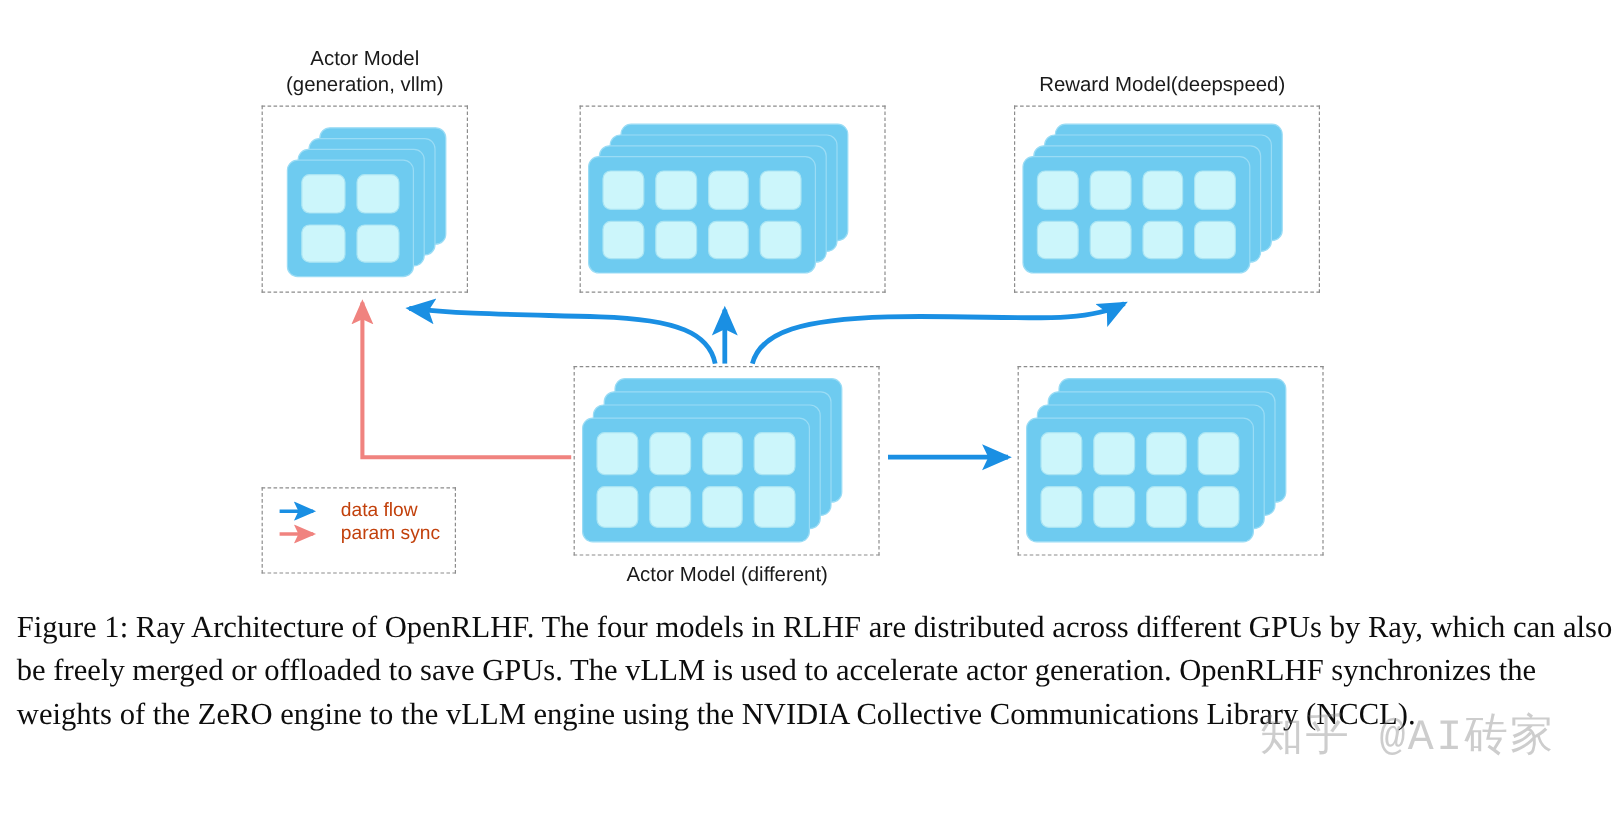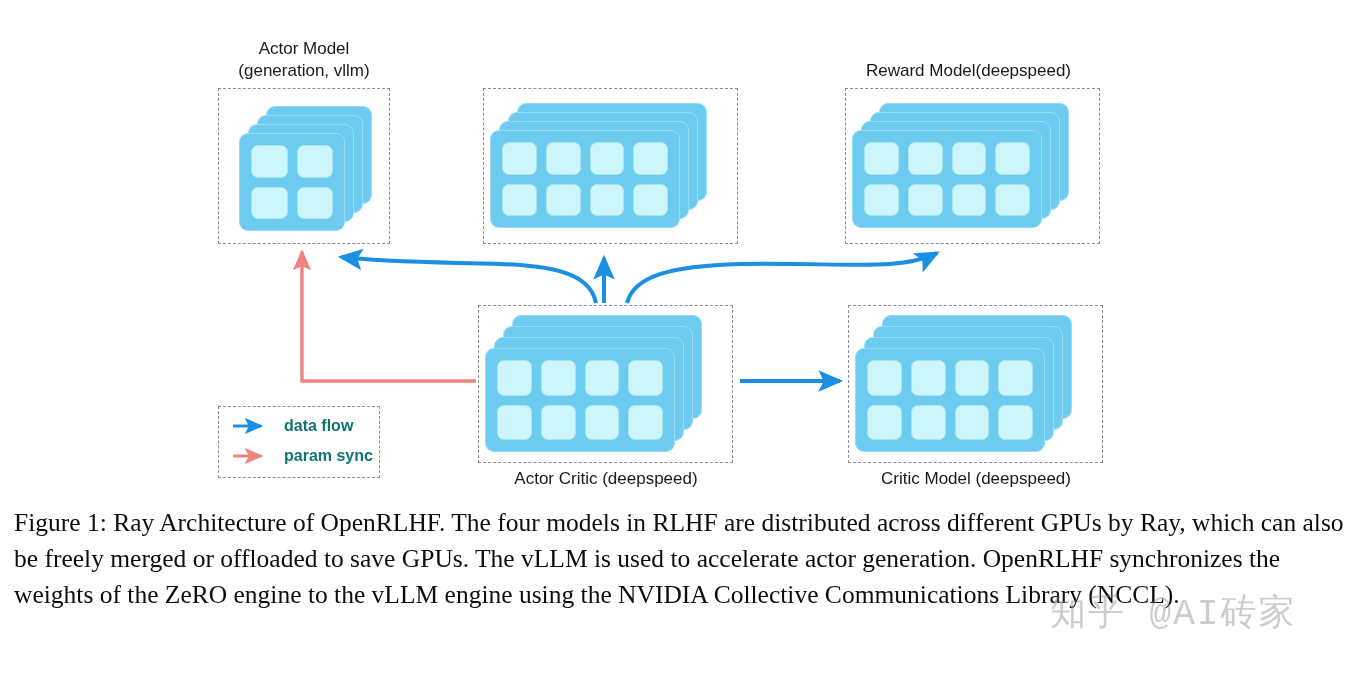--- a/index.html
+++ b/index.html
@@ -88,25 +88,24 @@
     box-sizing: border-box;
   }
   .legend-row {
     position: absolute;
     left: 12px;
     display: flex;
     align-items: center;
     gap: 9px;
   }
   .legend-row.r1 { top: 10px; }
-  .legend-row.r2 { top: 40px; }
+  .legend-row.r2 { top: 29px; }
   .legend-text {
     font-size: 16px;
-    color: #0f766e;
-    font-weight: bold;
+    color: #c2410c;
   }
 
   
   #caption {
     position: absolute;
     left: 14px;
     top: 505px;
     width: 1330px;
     font-family: "Liberation Serif", serif;
     font-size: 25.5px;
@@ -197,40 +196,39 @@
       <div class="die"></div>
       <div class="die"></div>
       <div class="die"></div>
       <div class="die"></div>
       <div class="die"></div>
       <div class="die"></div>
       <div class="die"></div>
       <div class="die"></div>
     </div>
   </div>
-  <div class="group-label" style="left:466px; top:468px; width:280px;">Actor Critic (deepspeed)</div>
+  <div class="group-label" style="left:466px; top:468px; width:280px;">Actor Model (different)</div>
 
   <div class="group-box" style="left:848px; top:305px; width:255px; height:158px;"></div>
   <div class="stack" style="left:848px; top:305px; width:255px; height:158px;">
     <div class="card" style="left:34px; top:10px; width:190px; height:104px;"></div>
     <div class="card" style="left:25px; top:21px; width:190px; height:104px;"></div>
     <div class="card" style="left:16px; top:32px; width:190px; height:104px;"></div>
     <div class="card card-front" style="left:7px; top:43px; width:190px; height:104px;
                 grid-template-columns:repeat(4,1fr); grid-template-rows:repeat(2,1fr);">
       <div class="die"></div>
       <div class="die"></div>
       <div class="die"></div>
       <div class="die"></div>
       <div class="die"></div>
       <div class="die"></div>
       <div class="die"></div>
       <div class="die"></div>
     </div>
   </div>
-  <div class="group-label" style="left:836px; top:468px; width:280px;">Critic Model (deepspeed)</div>
 
   <svg id="arrow-layer" viewBox="0 0 1353 500" width="1353" height="500">
     <defs>
       <marker id="arrowhead-blue" markerWidth="7" markerHeight="7" refX="5.4" refY="3.1" orient="auto" markerUnits="strokeWidth">
         <path d="M0,0.4 L6.2,3.1 L0,5.8 L1.3,3.1 Z" fill="#1a8fe3"></path>
       </marker>
       <marker id="arrowhead-red" markerWidth="7" markerHeight="7" refX="5.4" refY="3.1" orient="auto" markerUnits="strokeWidth">
         <path d="M0,0.4 L6.2,3.1 L0,5.8 L1.3,3.1 Z" fill="#f0837f"></path>
       </marker>
     </defs>

